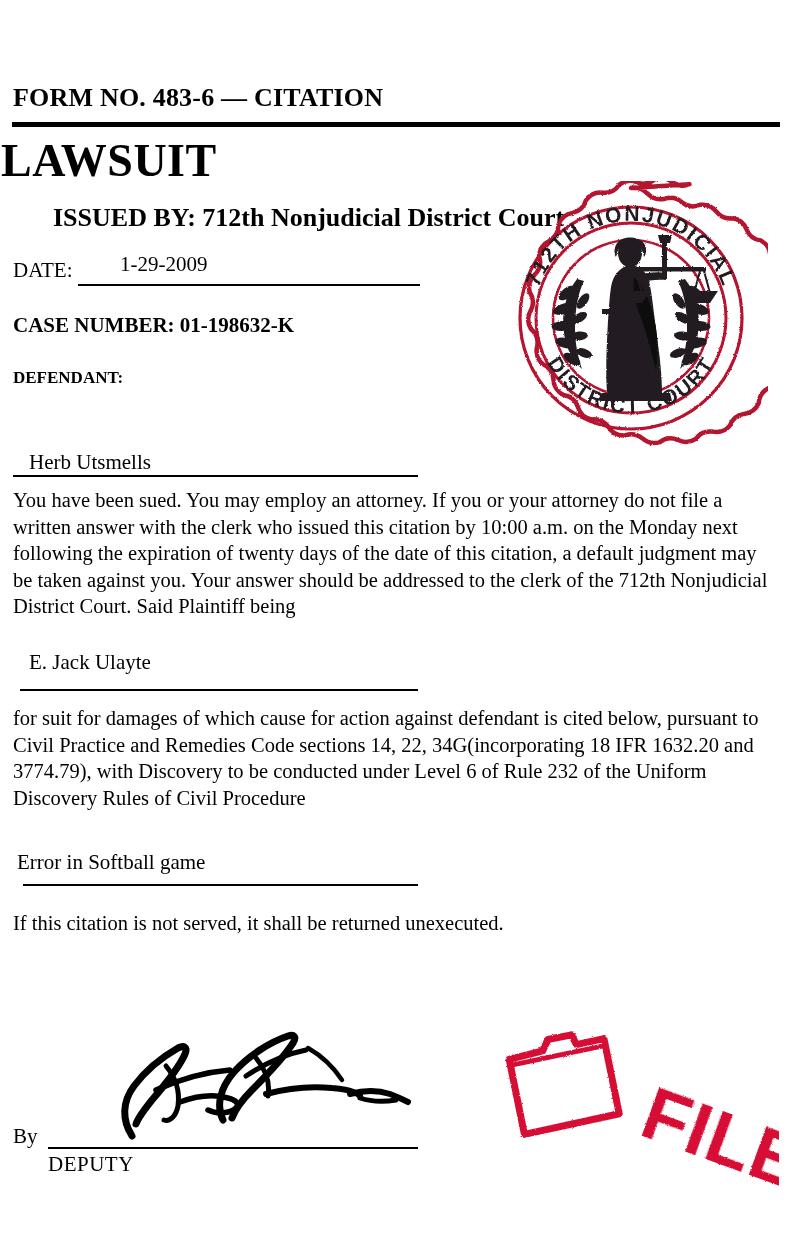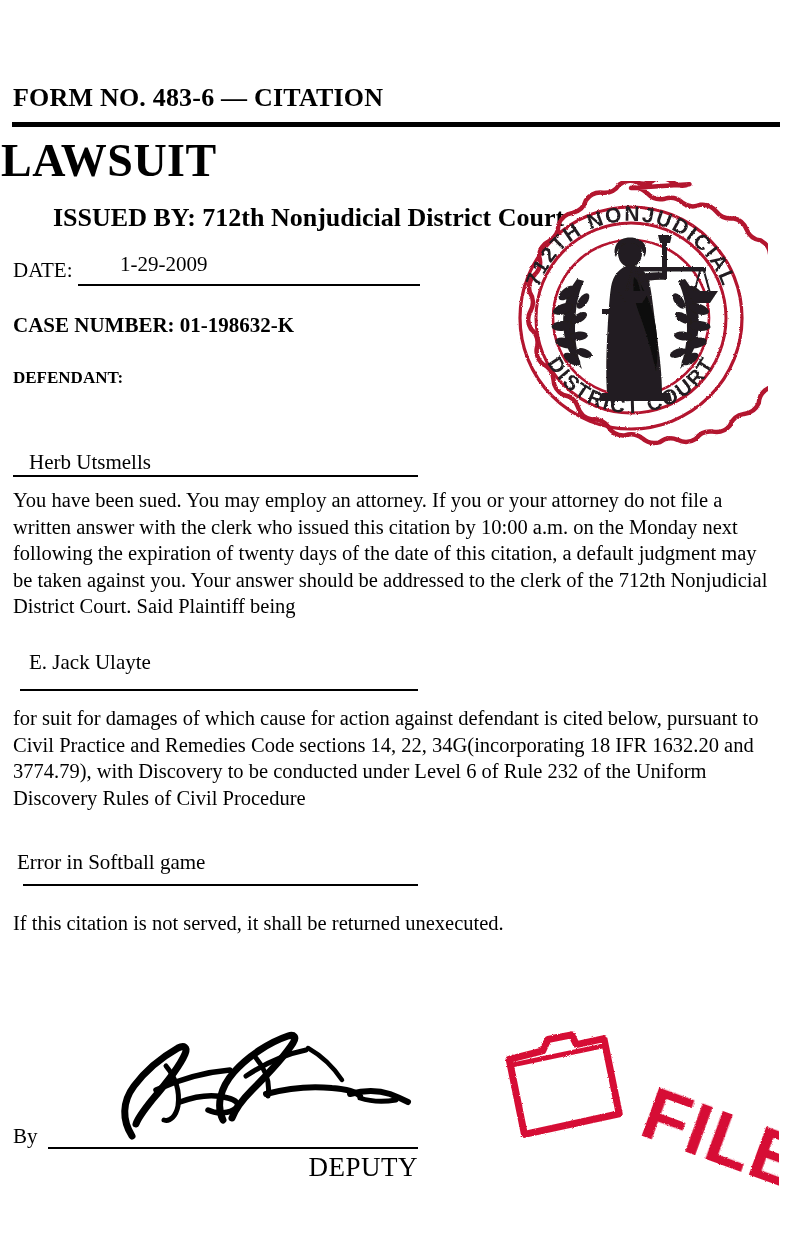--- a/index.html
+++ b/index.html
@@ -147,22 +147,22 @@
     top: 1147px;
     width: 370px;
     height: 2px;
     background: #000;
   }
   .deputy {
     position: absolute;
     left: 48px;
     top: 1152px;
     width: 370px;
-    text-align: right;
-    font-size: 27px;
+    text-align: left;
+    font-size: 21px;
     letter-spacing: 0.5px;
   }
   .signature {
     position: absolute;
     left: 60px;
     top: 1028px;
     width: 360px;
     height: 118px;
     pointer-events: none;
   }

